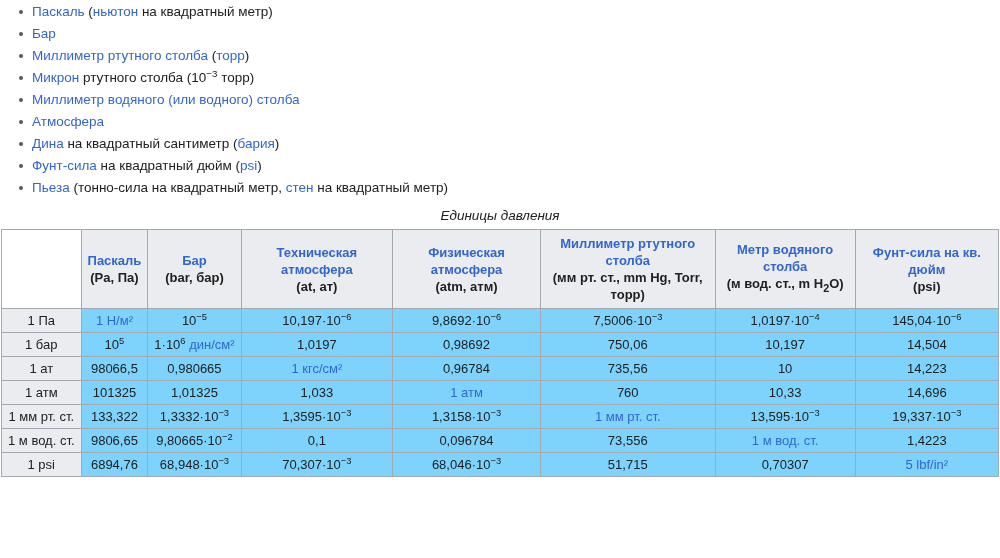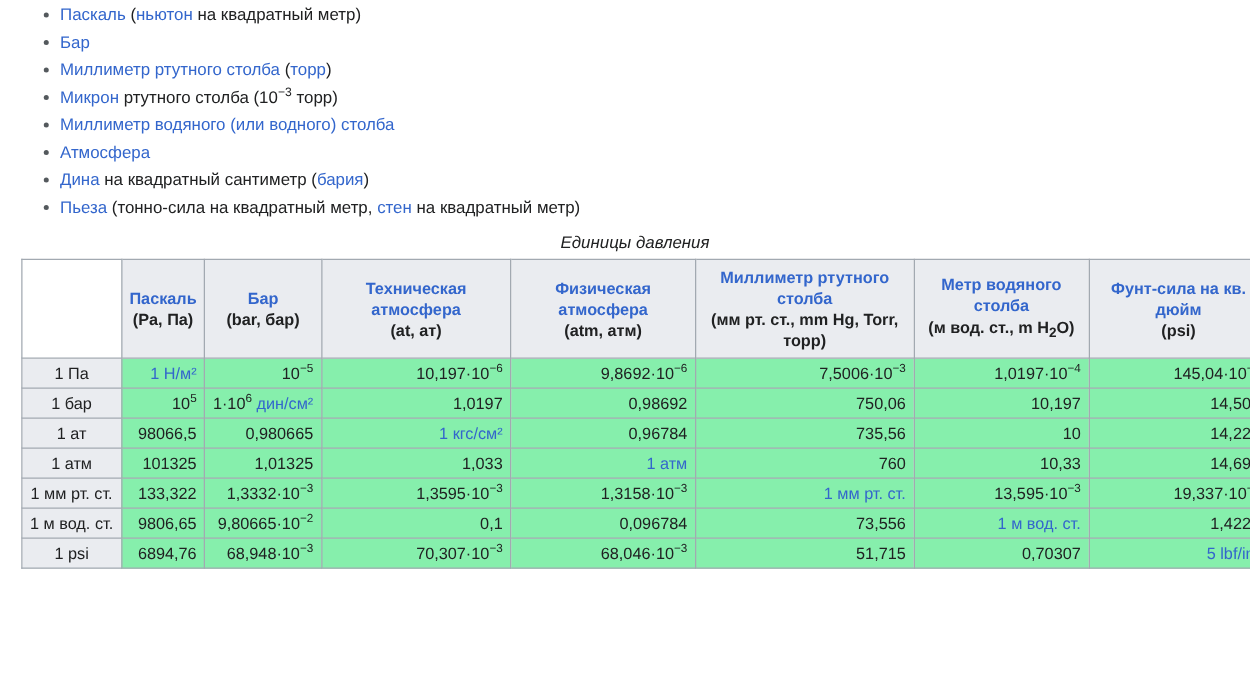--- a/index.html
+++ b/index.html
@@ -13,21 +13,21 @@
     font-family: "Liberation Sans", sans-serif;
     font-size: 13.5px;
     color: #202122;
     overflow: hidden;
   }
   a, .link {
     color: #3366cc;
     text-decoration: none;
   }
   .wrap {
-    padding: 4px 0 0 16px;
+    padding: 4px 0 0 0;
   }
   ul.bullets {
     list-style: none;
     margin: 0;
     padding: 0 0 0 18px;
   }
   ul.bullets > li {
     position: relative;
     padding: 0 0 0 14px;
     margin: 0 0 6px 0;
@@ -100,23 +100,22 @@
   table.wikitable thead th .unit {
     display: block;
     font-weight: bold;
   }
   table.wikitable tbody th {
     background: #eaecf0;
     font-weight: normal;
     white-space: nowrap;
   }
   table.wikitable tbody td {
-    background: #86efac;
+    background: #7dd3fc;
     white-space: nowrap;
-    text-align: right;
   }
   .hdr-link {
     color: #3366cc;
   }
   .corner {
     background: #ffffff !important;
     border: 1px solid #a2a9b1;
   }
 </style>
 </head>
@@ -126,20 +125,21 @@
 
   <ul class="bullets" id="unit-list">
       <li><a class="link" href="#">Паскаль</a><span> (</span><a class="link" href="#">ньютон</a><span> на квадратный метр)</span></li>
       <li><a class="link" href="#">Бар</a></li>
       <li><a class="link" href="#">Миллиметр ртутного столба</a><span> (</span><a class="link" href="#">торр</a><span>)</span></li>
       <li><a class="link" href="#">Микрон</a><span> ртутного столба (10</span><sup>−3</sup><span> торр)</span></li>
       <li><a class="link" href="#">Миллиметр водяного (или водного) столба</a></li>
       <li><a class="link" href="#">Атмосфера</a><ul class="sub">
         </ul></li>
       <li><a class="link" href="#">Дина</a><span> на квадратный сантиметр (</span><a class="link" href="#">бария</a><span>)</span></li>
+      <li><a class="link" href="#">Фунт-сила</a><span> на квадратный дюйм (</span><a class="link" href="#">psi</a><span>)</span></li>
       <li><a class="link" href="#">Пьеза</a><span> (тонно-сила на квадратный метр, </span><a class="link" href="#">стен</a><span> на квадратный метр)</span></li>
     </ul>
 
   <div class="table-caption">Единицы давления</div>
 
   <table class="wikitable">
     <thead>
       <tr id="head-row">
           <th class="corner">&nbsp;</th>
           <th>

